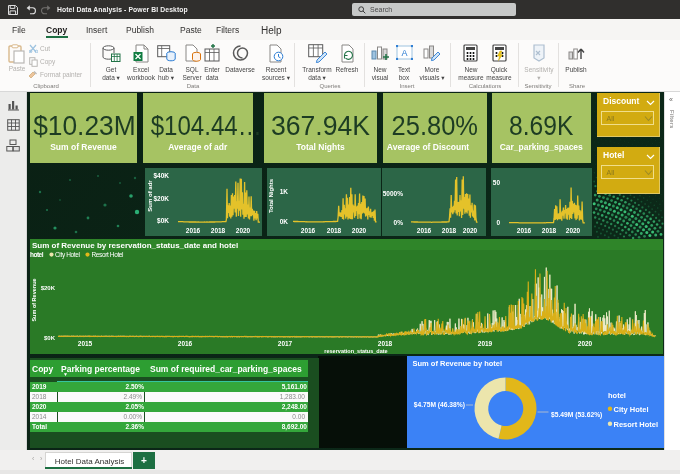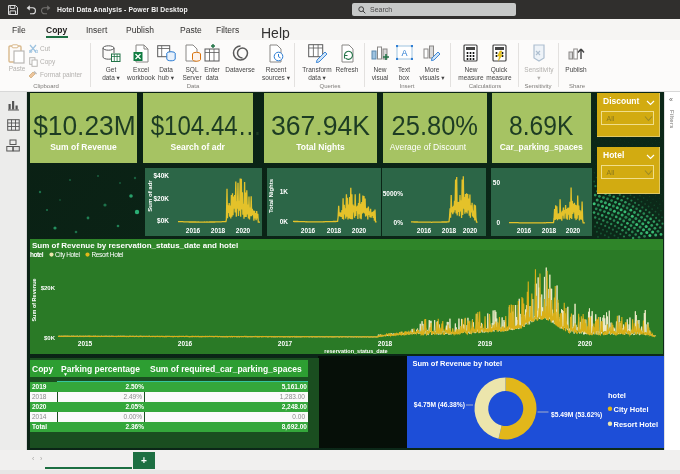--- a/index.html
+++ b/index.html
@@ -32,21 +32,21 @@
 </div>
 
 <div class="abs" style="left:0;top:19px;width:680px;height:21px;background:#f6f5f3;">
   <div class="abs" style="left:12px;top:6px;font-size:8.5px;color:#323130;">File</div>
   <div class="abs" style="left:46px;top:6px;font-size:8.5px;color:#1d1c1b;font-weight:bold;">Copy</div>
   <div class="abs" style="left:46px;top:17px;width:22px;height:2px;background:#1d6f42;"></div>
   <div class="abs" style="left:86px;top:6px;font-size:8.5px;color:#323130;">Insert</div>
   <div class="abs" style="left:126px;top:6px;font-size:8.5px;color:#323130;">Publish</div>
   <div class="abs" style="left:180px;top:6px;font-size:8.5px;color:#323130;">Paste</div>
   <div class="abs" style="left:216px;top:6px;font-size:8.5px;color:#323130;">Filters</div>
-  <div class="abs" style="left:261px;top:6px;font-size:14px;color:#323130;">Help</div>
+  <div class="abs" style="left:261px;top:6px;font-size:10px;color:#323130;">Help</div>
 </div>
 
 <div class="abs" style="left:0;top:40px;width:680px;height:52px;background:#fcfbfa;border-bottom:1px solid #d8d8d8;">
 
 <div class="abs" style="left:90px;top:3px;width:1px;height:44px;background:#e3e1df;"></div>
 <div class="abs" style="left:294px;top:3px;width:1px;height:44px;background:#e3e1df;"></div>
 <div class="abs" style="left:364px;top:3px;width:1px;height:44px;background:#e3e1df;"></div>
 <div class="abs" style="left:450px;top:3px;width:1px;height:44px;background:#e3e1df;"></div>
 <div class="abs" style="left:518px;top:3px;width:1px;height:44px;background:#e3e1df;"></div>
 <div class="abs" style="left:558px;top:3px;width:1px;height:44px;background:#e3e1df;"></div>
@@ -735,29 +735,29 @@
     <circle cx="60" cy="200" r="0.9" fill="#2fbf7f" opacity="0.3"></circle>
     <circle cx="135" cy="178" r="1.2" fill="#2fbf7f" opacity="0.4"></circle>
   </svg>
 <div class="abs" style="left:318px;top:356px;width:89px;height:92px;background:#060f08;"></div>
 <div class="abs" style="left:30px;top:93px;width:107px;height:69.5px;background:#a6c363;">
   <div class="abs" style="left:0;top:19px;width:107px;height:28px;line-height:28px;text-align:center;font-size:28px;color:#1d3c23;white-space:nowrap;transform:scaleX(0.94);transform-origin:50% 50%;">$10.23M</div>
   <div class="abs" style="left:0;top:48.5px;width:107px;text-align:center;font-size:8.5px;font-weight:bold;color:#fff;white-space:nowrap;">Sum of Revenue</div>
 </div>
 <div class="abs" style="left:143px;top:93px;width:109.5px;height:69.5px;background:#a6c363;">
   <div class="abs" style="left:0;top:19px;width:109.5px;height:28px;line-height:28px;text-align:center;font-size:28px;color:#1d3c23;white-space:nowrap;transform:scaleX(0.86);transform-origin:50% 50%;">$104.44…</div>
-  <div class="abs" style="left:0;top:48.5px;width:109.5px;text-align:center;font-size:8.5px;font-weight:bold;color:#fff;white-space:nowrap;">Search of adr</div>
+  <div class="abs" style="left:0;top:48.5px;width:109.5px;text-align:center;font-size:8.5px;font-weight:bold;color:#fff;white-space:nowrap;">Average of adr</div>
 </div>
 <div class="abs" style="left:264px;top:93px;width:113px;height:69.5px;background:#a6c363;">
   <div class="abs" style="left:0;top:19px;width:113px;height:28px;line-height:28px;text-align:center;font-size:28px;color:#1d3c23;white-space:nowrap;transform:scaleX(0.95);transform-origin:50% 50%;">367.94K</div>
   <div class="abs" style="left:0;top:48.5px;width:113px;text-align:center;font-size:8.5px;font-weight:bold;color:#fff;white-space:nowrap;">Total Nights</div>
 </div>
 <div class="abs" style="left:383px;top:93px;width:103.5px;height:69.5px;background:#a6c363;">
   <div class="abs" style="left:0;top:19px;width:103.5px;height:28px;line-height:28px;text-align:center;font-size:28px;color:#1d3c23;white-space:nowrap;transform:scaleX(0.91);transform-origin:50% 50%;">25.80%</div>
-  <div class="abs" style="left:0;top:48.5px;width:90px;text-align:center;font-size:8.5px;font-weight:normal;color:#fff;white-space:nowrap;">Average of Discount</div>
+  <div class="abs" style="left:0;top:48.5px;width:90px;text-align:center;font-size:8.5px;font-weight:bold;color:#fff;white-space:nowrap;">Average of Discount</div>
 </div>
 <div class="abs" style="left:492px;top:93px;width:98.5px;height:69.5px;background:#a6c363;">
   <div class="abs" style="left:0;top:19px;width:98.5px;height:28px;line-height:28px;text-align:center;font-size:28px;color:#1d3c23;white-space:nowrap;transform:scaleX(0.88);transform-origin:50% 50%;">8.69K</div>
   <div class="abs" style="left:0;top:48.5px;width:98.5px;text-align:center;font-size:8.5px;font-weight:bold;color:#fff;white-space:nowrap;">Car_parking_spaces</div>
 </div>
 <div class="abs" style="left:144.5px;top:168px;width:117px;height:68px;background:#2c6647;"></div>
 <div class="abs" style="left:266.5px;top:168px;width:114.5px;height:68px;background:#2c6647;"></div>
 <div class="abs" style="left:381.5px;top:168px;width:104.5px;height:68px;background:#2c6647;"></div>
 <div class="abs" style="left:491px;top:168px;width:101px;height:68px;background:#2c6647;"></div>
 <svg class="abs" style="left:0;top:0" width="680" height="474" viewBox="0 0 680 474" font-family="Liberation Sans">
@@ -860,21 +860,21 @@
   <div class="abs" style="left:115px;top:0;width:163px;height:10px;background:#fafafa;">
       <span class="abs" style="right:3px;top:1.5px;">0.00</span>
     </div>
 </div>
 <div class="abs" style="left:30px;top:421.5px;width:278px;height:10px;background:#34a73b;color:#fff;font-weight:bold;font-size:6.5px;">
   <div class="abs" style="left:2px;top:1.5px;">Total</div>
   <div class="abs" style="right:164px;top:1.5px;">2.36%</div>
   <div class="abs" style="right:1px;top:1.5px;">8,692.00</div>
 </div>
 
-<div class="abs" style="left:406.5px;top:355.5px;width:257.5px;height:92.5px;background:#1d4ed8;">
+<div class="abs" style="left:406.5px;top:355.5px;width:257.5px;height:92.5px;background:#3b82f6;">
   <div class="abs" style="left:6px;top:3px;font-size:7.5px;font-weight:bold;color:#fff;">Sum of Revenue by hotel</div>
 </div>
 <svg class="abs" style="left:0;top:0" width="680" height="474" viewBox="0 0 680 474" font-family="Liberation Sans">
   <path d="M505.5,377.5 A31,31 0 1 1 498.5,438.7 L501.6,425.5 A17.5,17.5 0 1 0 505.5,391.0 Z" fill="#e2b71a"></path>
   <path d="M498.5,438.7 A31,31 0 0 1 505.5,377.5 L505.5,391.0 A17.5,17.5 0 0 0 501.6,425.5 Z" fill="#ece5ac"></path>
   <path d="M466,405 h7 M537.5,412 h11" stroke="#c8c8c8" stroke-width="0.8"></path>
   <g font-size="6.7" font-weight="bold" fill="#fff">
     <text x="465" y="407" text-anchor="end">$4.75M (46.38%)</text>
     <text x="551" y="417">$5.49M (53.62%)</text>
     <text x="608" y="397.5" font-size="7.5">hotel</text>
@@ -912,17 +912,20 @@
 </div>
 
 <div class="abs" style="left:664px;top:92px;width:16px;height:358px;background:#fff;border-left:1px solid #e0e0e0;">
   <div class="abs" style="left:4px;top:4px;font-size:7px;color:#605e5c;">«</div>
   <div class="abs" style="left:4px;top:18px;font-size:6px;color:#6b6966;writing-mode:vertical-rl;letter-spacing:0.3px;">Filters</div>
 </div>
 
 <div class="abs" style="left:0;top:450px;width:680px;height:20px;background:#f1f0ef;">
   <div class="abs" style="left:32px;top:5px;font-size:7px;color:#a6a4a2;">‹</div>
   <div class="abs" style="left:40px;top:5px;font-size:7px;color:#a6a4a2;">›</div>
+  <div class="abs" style="left:45px;top:2px;width:87px;height:17px;background:#fff;border:1px solid #d5d4d2;border-bottom:none;">
+    <div class="abs" style="left:0;top:3.5px;width:87px;text-align:center;font-size:8px;color:#323130;">Hotel Data Analysis</div>
+  </div>
   <div class="abs" style="left:45px;top:16.5px;width:87px;height:2.5px;background:#1d6f42;"></div>
   <div class="abs" style="left:133px;top:2px;width:22px;height:17px;background:#1d6f42;">
     <div class="abs" style="left:0;top:2.5px;width:22px;text-align:center;font-size:10px;font-weight:bold;color:#fff;">+</div>
   </div>
 </div>
 <div class="abs" style="left:0;top:470px;width:680px;height:4px;background:#e7e6e5;"></div>
 </body></html>

